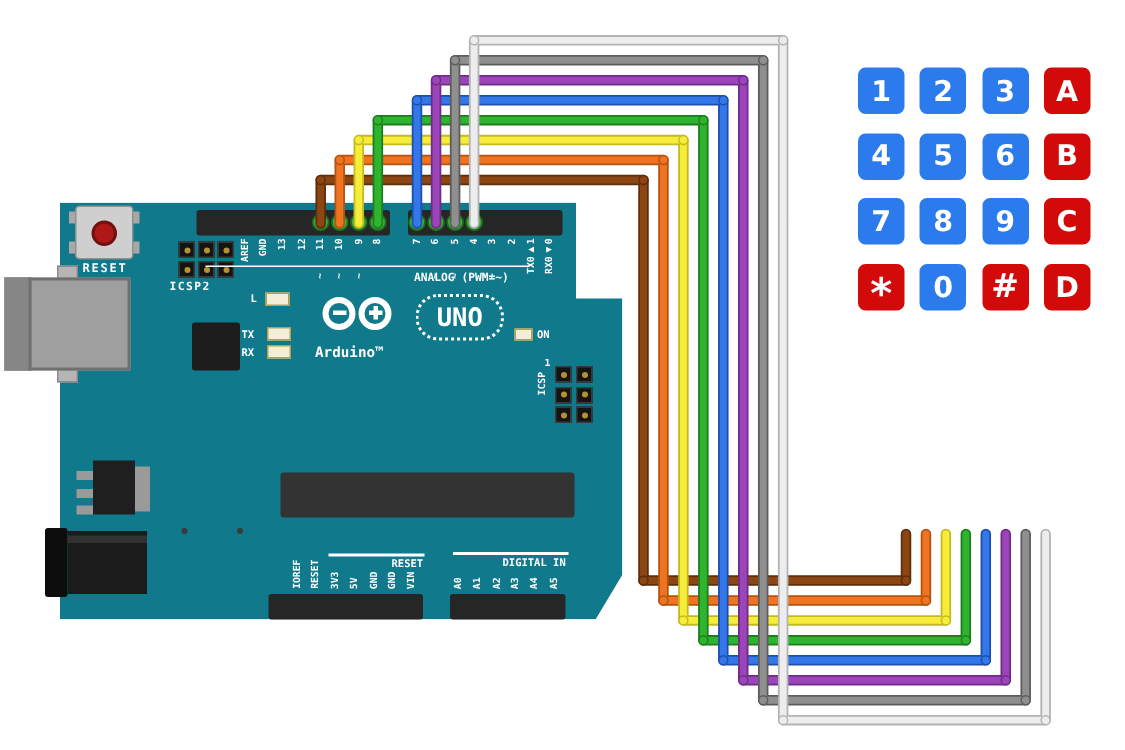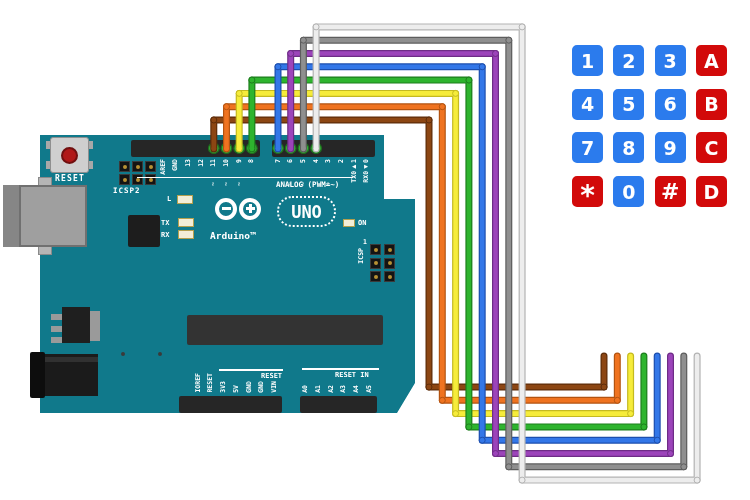--- a/index.html
+++ b/index.html
@@ -195,21 +195,21 @@
     <div class="abs vtext" style="left: 314px; bottom: 107px;">A1</div>
     <div class="abs vtext" style="left: 326.7px; bottom: 107px;">A2</div>
     <div class="abs vtext" style="left: 339.4px; bottom: 107px;">A3</div>
     <div class="abs vtext" style="left: 352.1px; bottom: 107px;">A4</div>
     <div class="abs vtext" style="left: 364.8px; bottom: 107px;">A5</div>
     <div class="abs silkline" style="left: 137px; top: 176.5px; width: 216px; height: 1.5px;"></div>
     <div class="abs cap7" style="left: 276px; top: 179.5px; width: 80px; height: 8px; font: bold 7.5px &quot;DejaVu Sans Mono&quot;, monospace;">ANALOG (PWM=~)</div>
     <div class="abs silkline" style="left: 219px; top: 369px; width: 64px; height: 1.5px;"></div>
     <div class="abs cap7" style="left: 261px; top: 372px; width: 24px; height: 8px;">RESET</div>
     <div class="abs silkline" style="left: 302px; top: 368px; width: 77px; height: 1.5px;"></div>
-    <div class="abs cap7" style="left: 335px; top: 371px; width: 46px; height: 8px;">RESET IN</div>
+    <div class="abs cap7" style="left: 335px; top: 371px; width: 46px; height: 8px;">DIGITAL IN</div>
     <div class="abs kp-body" style="left: 0px; top: 0px; width: 0px; height: 0px;"></div>
     <div class="abs kp-frame" style="left: 0px; top: 0px; width: 0px; height: 0px;"></div>
     <div class="abs kp-grid">
       <div class="key" style="background: rgb(43, 123, 237); color: rgb(255, 255, 255);">1</div>
       <div class="key" style="background: rgb(43, 123, 237); color: rgb(255, 255, 255);">2</div>
       <div class="key" style="background: rgb(43, 123, 237); color: rgb(255, 255, 255);">3</div>
       <div class="key" style="background: rgb(210, 10, 10); color: rgb(255, 255, 255);">A</div>
       <div class="key" style="background: rgb(43, 123, 237); color: rgb(255, 255, 255);">4</div>
       <div class="key" style="background: rgb(43, 123, 237); color: rgb(255, 255, 255);">5</div>
       <div class="key" style="background: rgb(43, 123, 237); color: rgb(255, 255, 255);">6</div>

